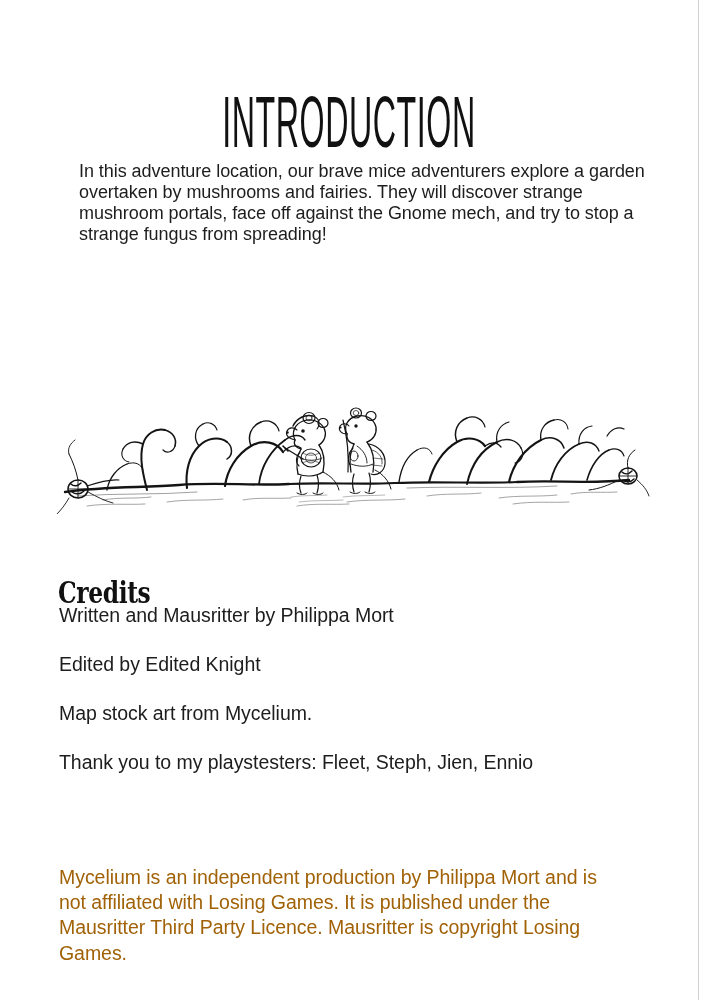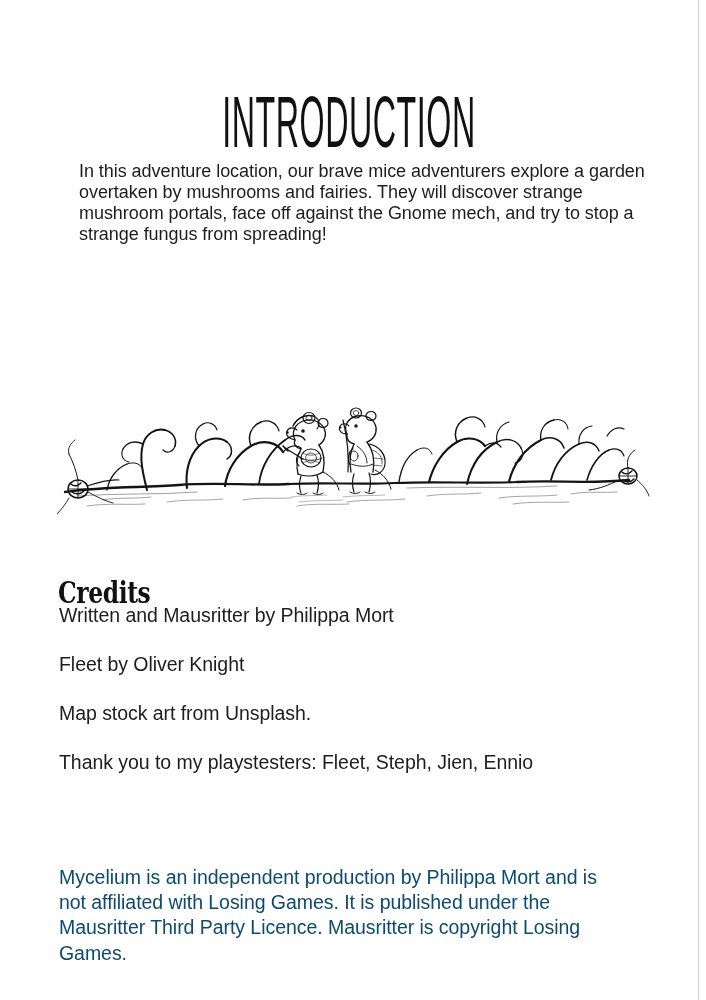--- a/index.html
+++ b/index.html
@@ -113,21 +113,21 @@
     white-space: nowrap;
   }
 
   #legal {
     position: absolute;
     left: 59px;
     top: 845px;
     width: 570px;
     font-size: 19.5px;
     line-height: 25.4px;
-    color: #0c4a6e;
+    color: #a16207;
     letter-spacing: -0.05px;
   }
 </style>
 </head>
 <body>
 
 <div id="page">
 
   <h1 id="title">INTRODUCTION</h1>
 
@@ -312,22 +312,22 @@
         <path d="M296 101 C310 99 324 100 338 99"></path>
         <path d="M252 106 C266 104 282 105 296 104"></path>
       </g>
     </svg>
   </div>
 
   <h2 id="credits-heading">Credits</h2>
 
   <div id="credits-list">
     <div class="credit-line">Written and Mausritter by Philippa Mort</div>
-    <div class="credit-line">Fleet by Oliver Knight</div>
-    <div class="credit-line">Map stock art from Unsplash.</div>
+    <div class="credit-line">Edited by Edited Knight</div>
+    <div class="credit-line">Map stock art from Mycelium.</div>
     <div class="credit-line">Thank you to my playstesters: Fleet, Steph, Jien, Ennio</div>
   </div>
 
   <p id="legal">Mycelium is an independent production by Philippa Mort and is not affiliated with Losing Games. It is published under the Mausritter Third Party Licence. Mausritter is copyright Losing Games.</p>
 
 </div>
 
 <div id="page-edge"></div>
 <div id="gutter"></div>
 

